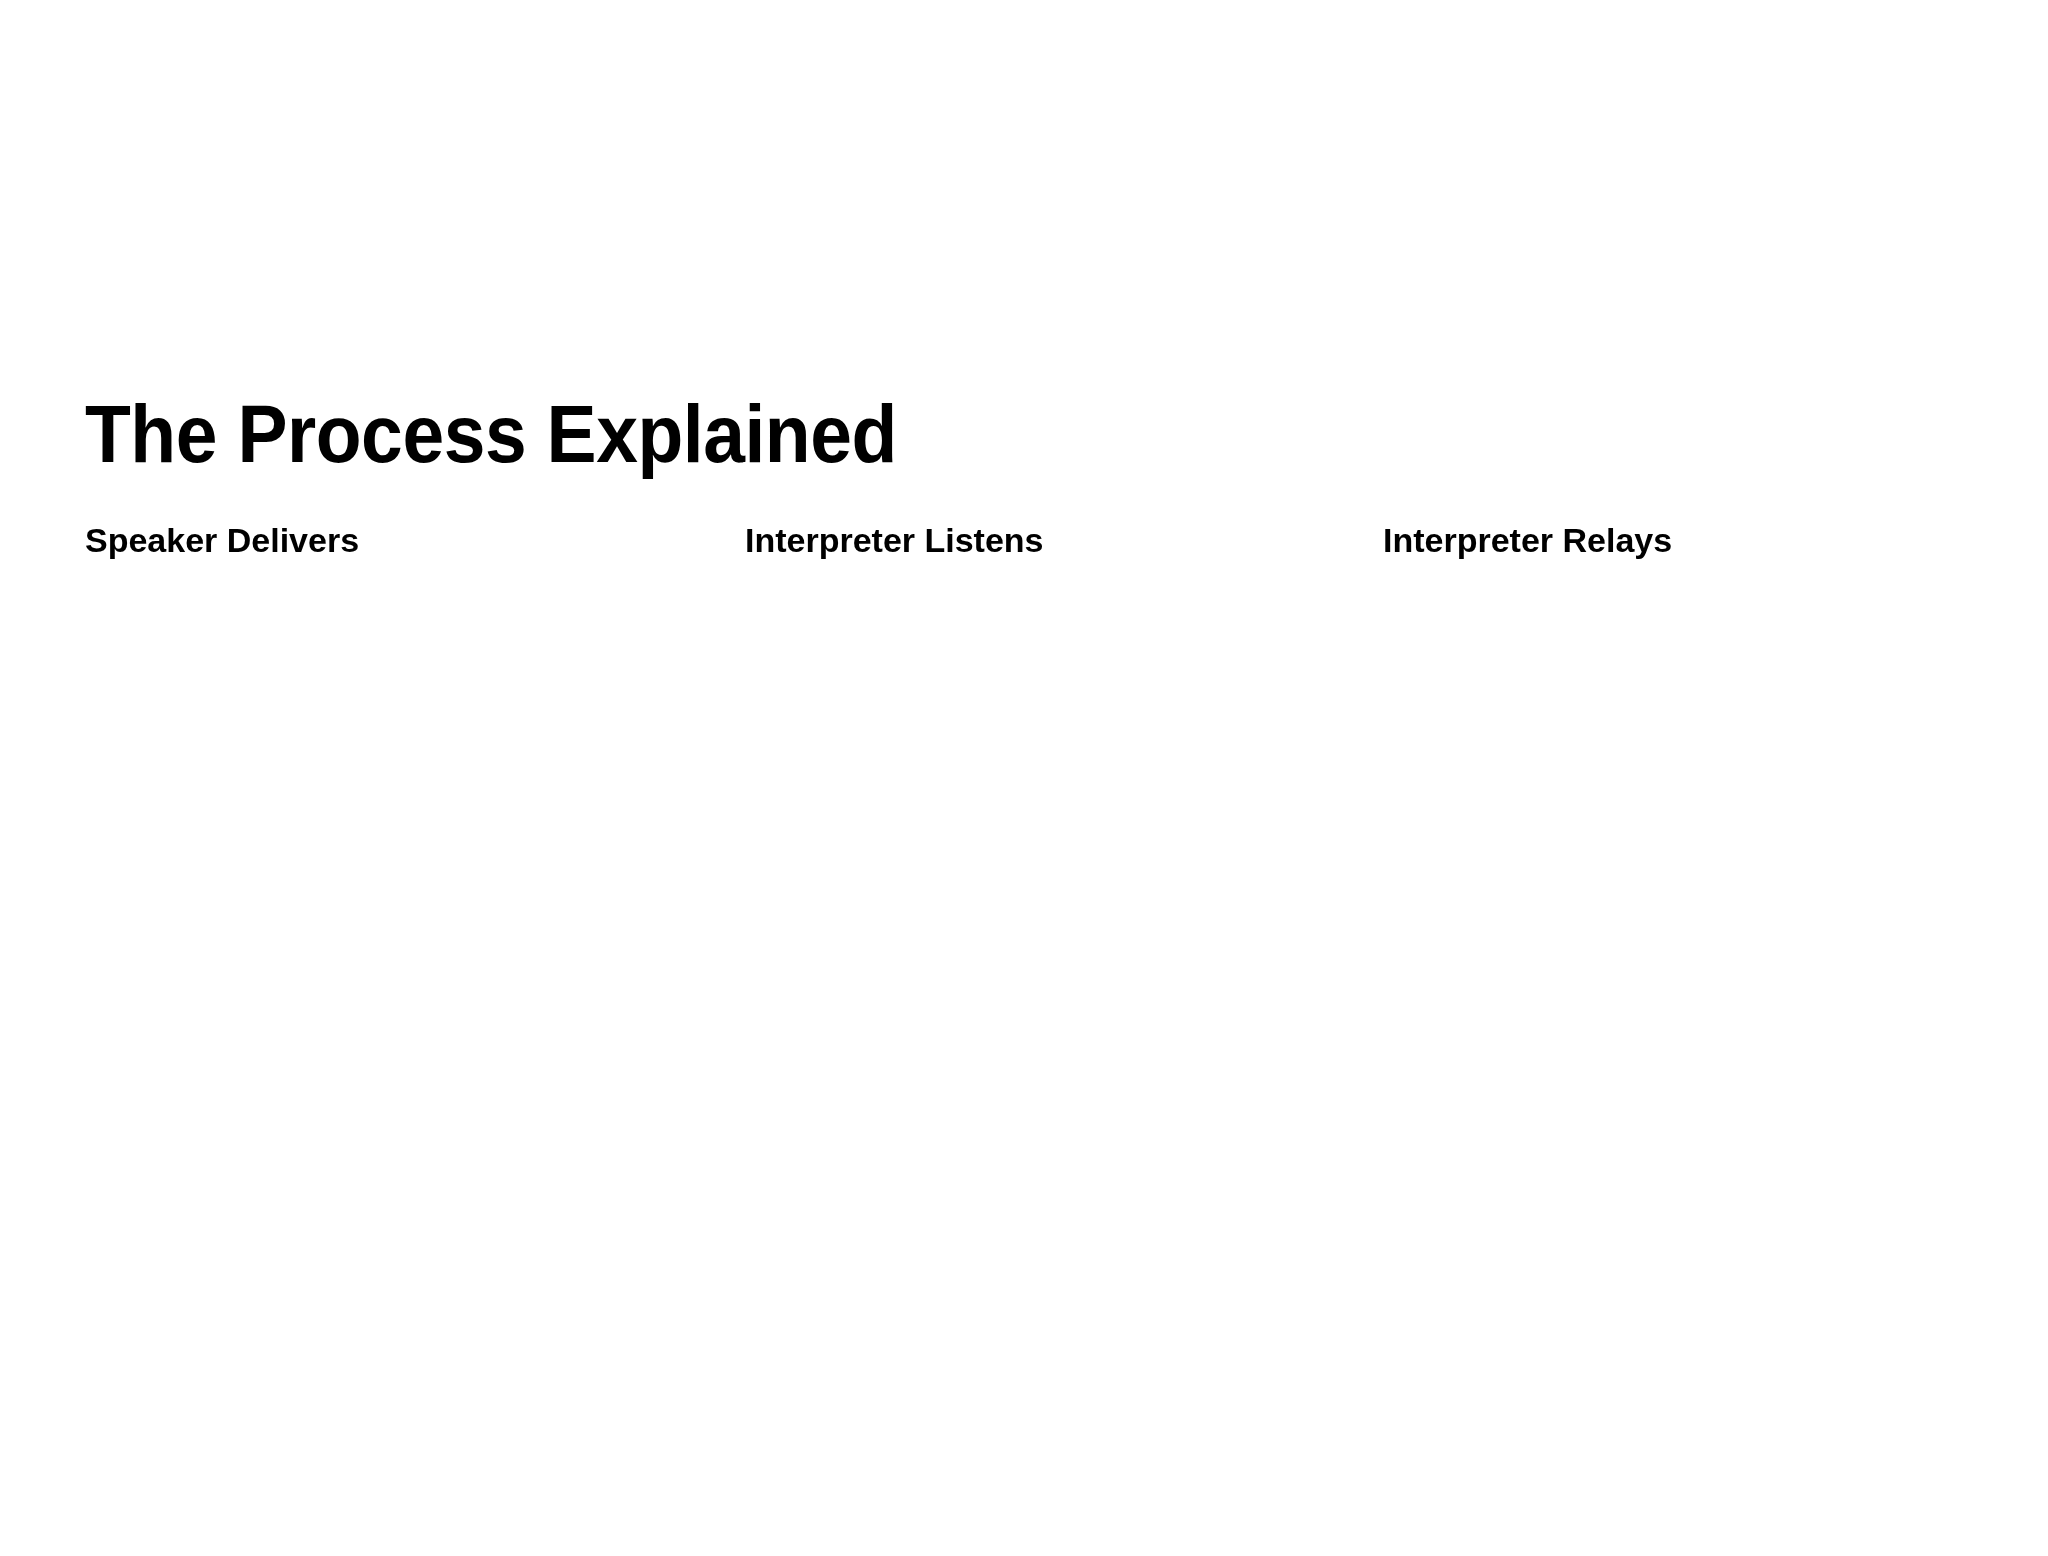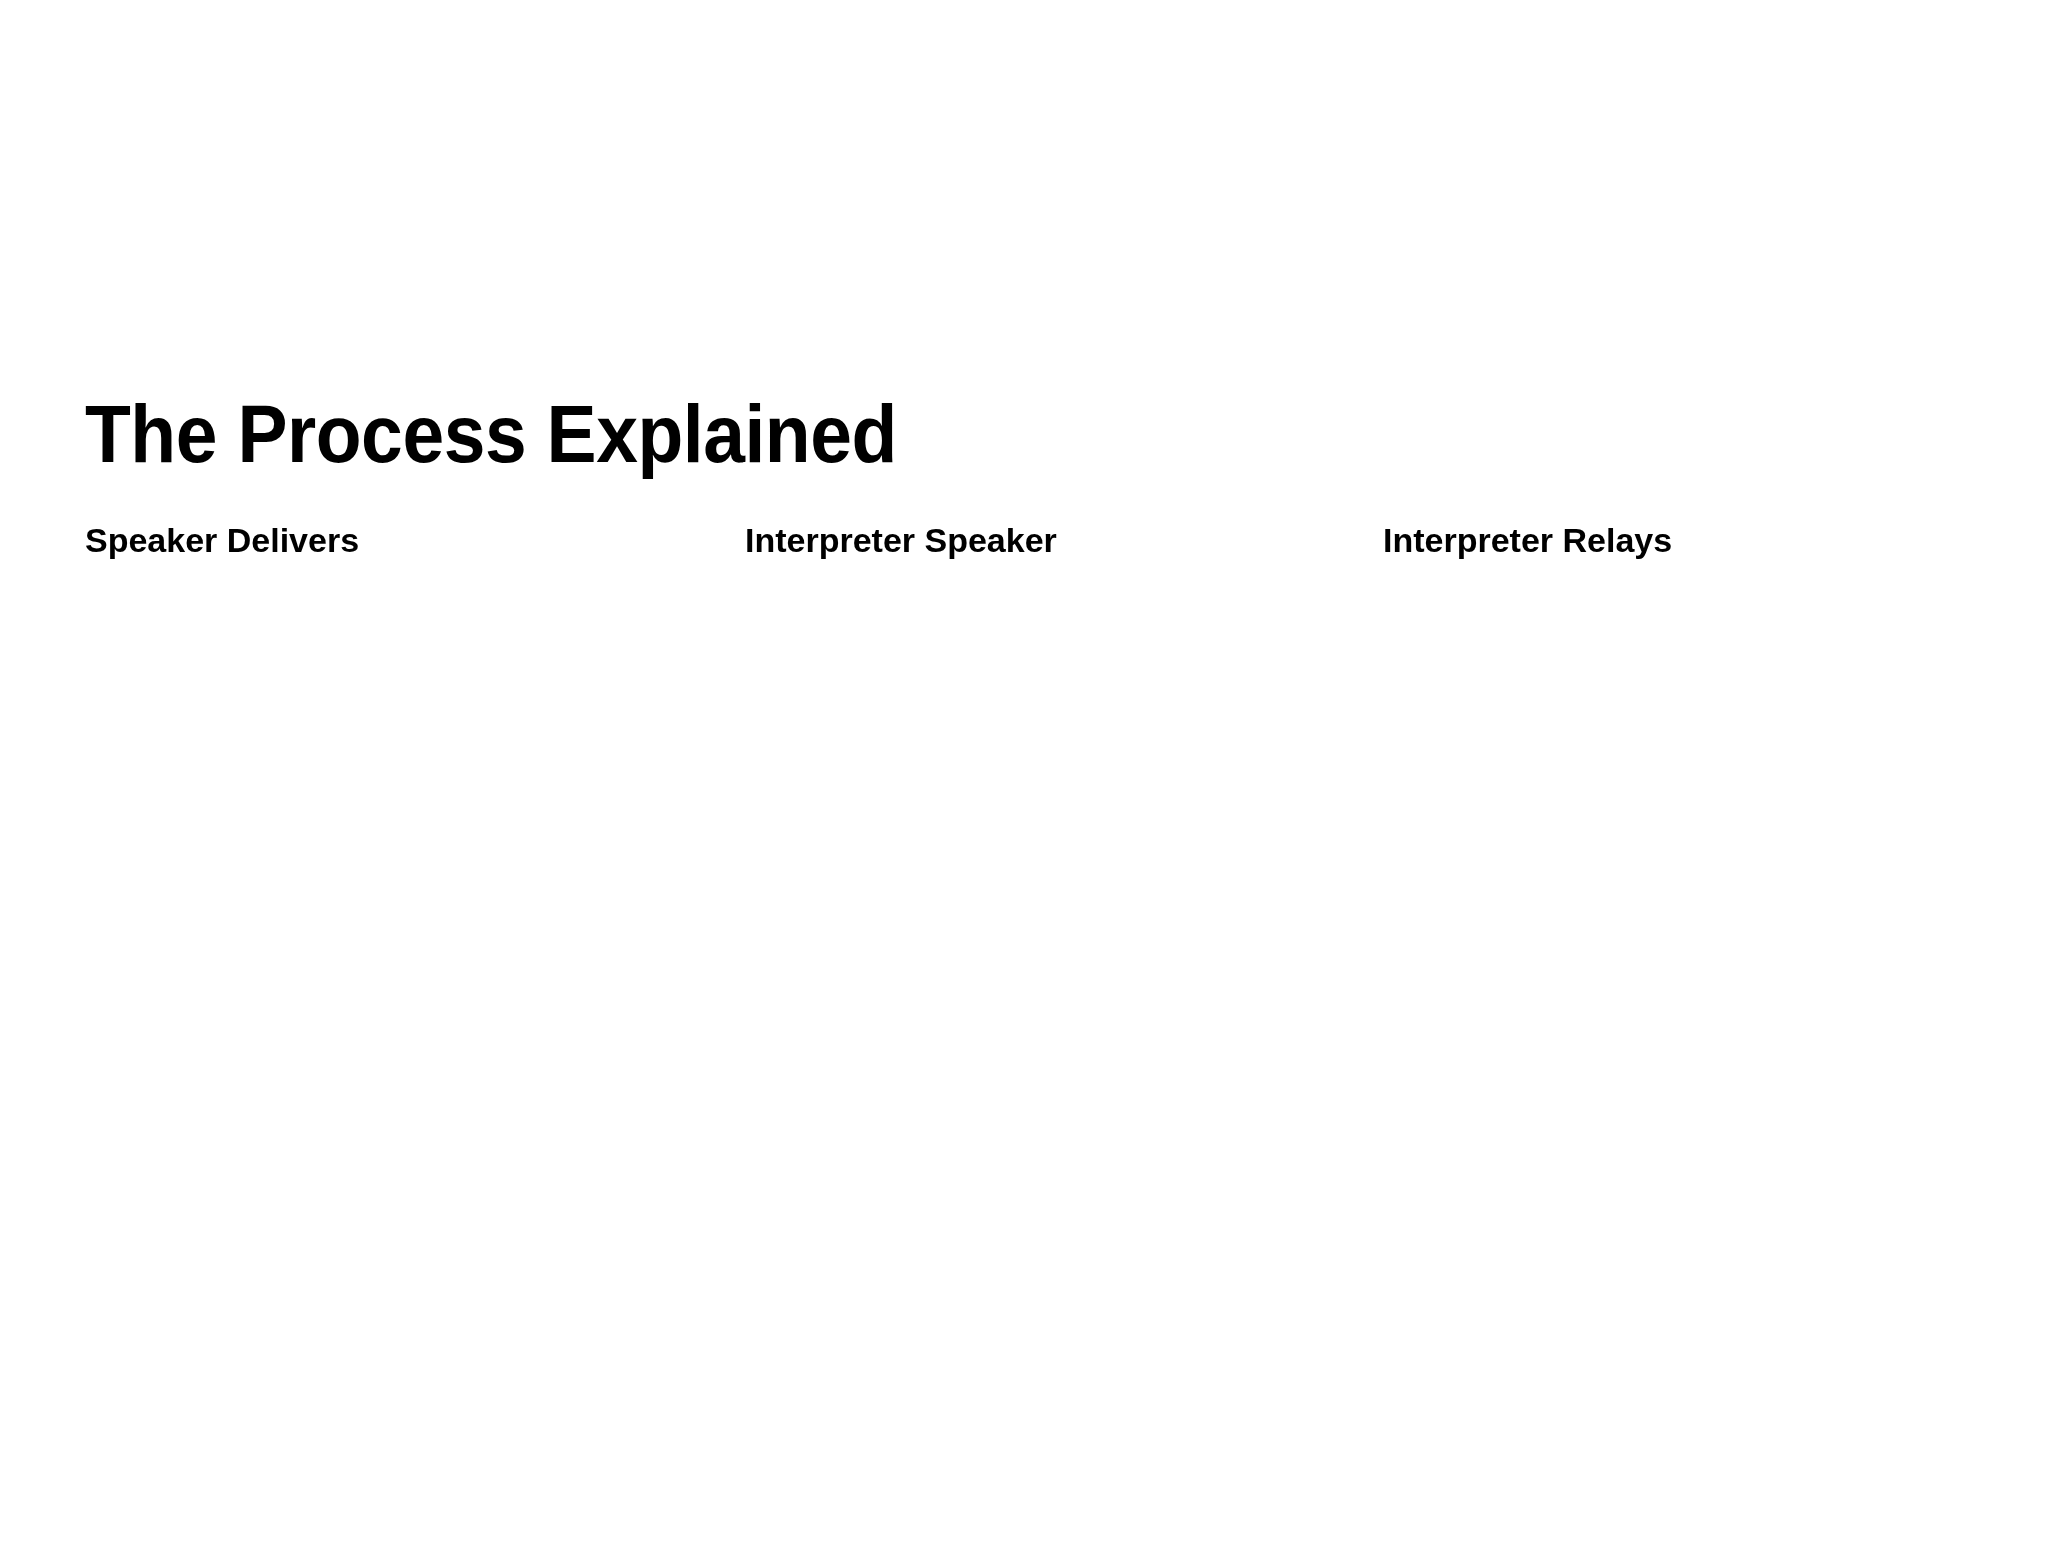--- a/index.html
+++ b/index.html
@@ -84,21 +84,21 @@
 
   <h1 class="slide-title">The Process Explained</h1>
 
   <div class="columns">
 
     <div class="column col-1">
       <div class="column-heading">Speaker Delivers</div>
     </div>
 
     <div class="column col-2">
-      <div class="column-heading">Interpreter Speaker</div>
+      <div class="column-heading">Interpreter Listens</div>
     </div>
 
     <div class="column col-3">
       <div class="column-heading">Interpreter Relays</div>
     </div>
 
   </div>
 </div>
 
 </body></html>

